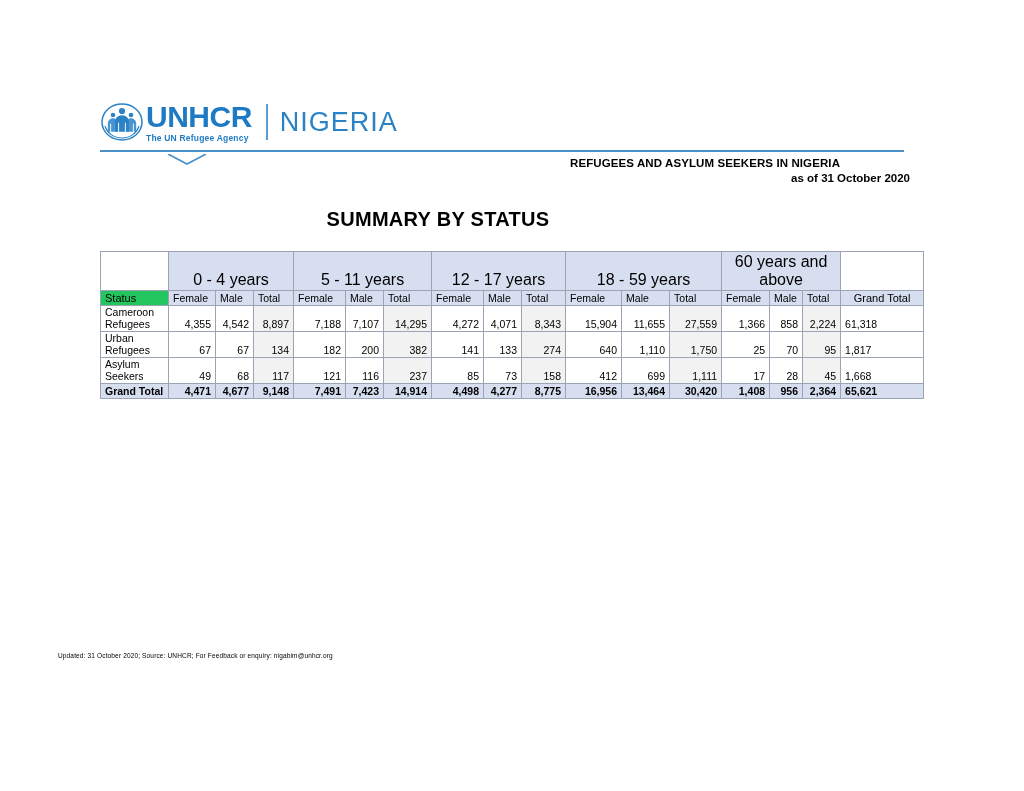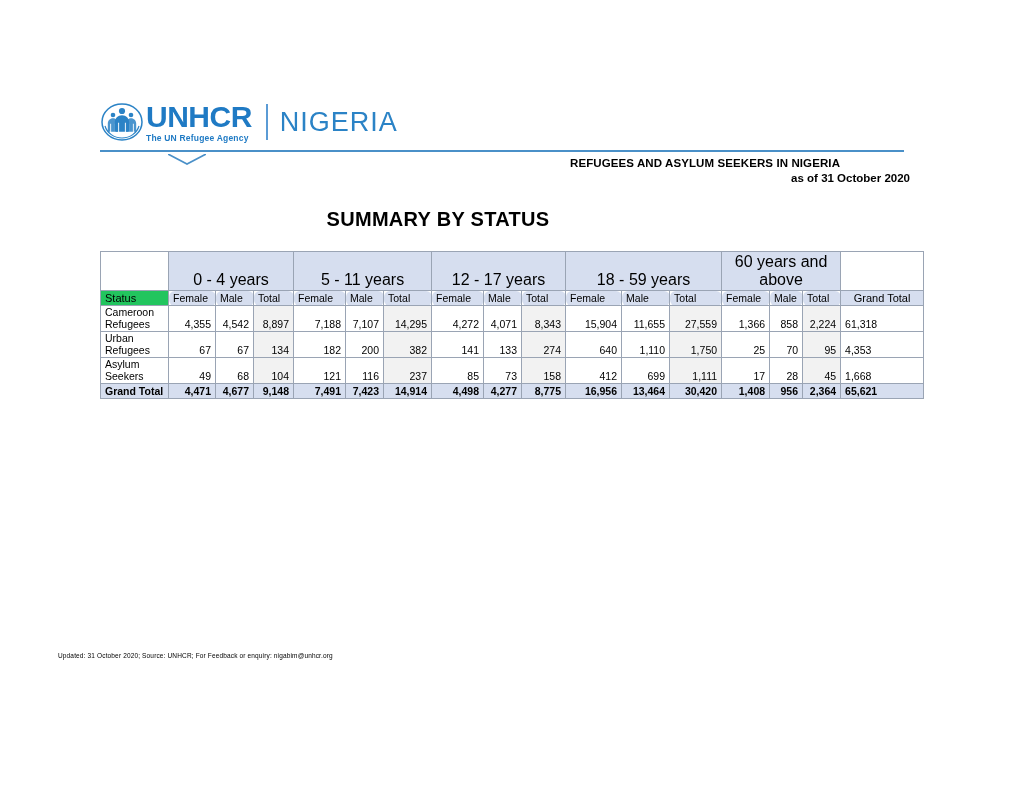--- a/index.html
+++ b/index.html
@@ -154,21 +154,20 @@
     background: #ffffff;
     border-left: 1px solid #9aa4b4;
   }
   .sub {
     background: #d6deef;
     font-weight: bold;
     font-size: 10.5px;
     text-align: left;
     height: 29px;
     vertical-align: bottom;
-    border-radius: 6px;
   }
   .corner {
     background: #22c55e;
     font-weight: bold;
     text-align: left;
     vertical-align: bottom;
     font-size: 11px;
   }
   .gt-head {
     background: #d6deef;
@@ -367,31 +366,31 @@
         <td class="num shade">382</td>
         <td class="num sep-left">141</td>
         <td class="num">133</td>
         <td class="num shade">274</td>
         <td class="num sep-left">640</td>
         <td class="num">1,110</td>
         <td class="num shade">1,750</td>
         <td class="num sep-left">25</td>
         <td class="num">70</td>
         <td class="num shade">95</td>
-        <td class="gt-num sep-left">4,353</td>
+        <td class="gt-num sep-left">1,817</td>
       </tr>
 
       <tr>
         <td class="status">
           <div>Asylum</div>
           <div>Seekers</div>
         </td>
         <td class="num sep-left">49</td>
         <td class="num">68</td>
-        <td class="num shade">104</td>
+        <td class="num shade">117</td>
         <td class="num sep-left">121</td>
         <td class="num">116</td>
         <td class="num shade">237</td>
         <td class="num sep-left">85</td>
         <td class="num">73</td>
         <td class="num shade">158</td>
         <td class="num sep-left">412</td>
         <td class="num">699</td>
         <td class="num shade">1,111</td>
         <td class="num sep-left">17</td>

